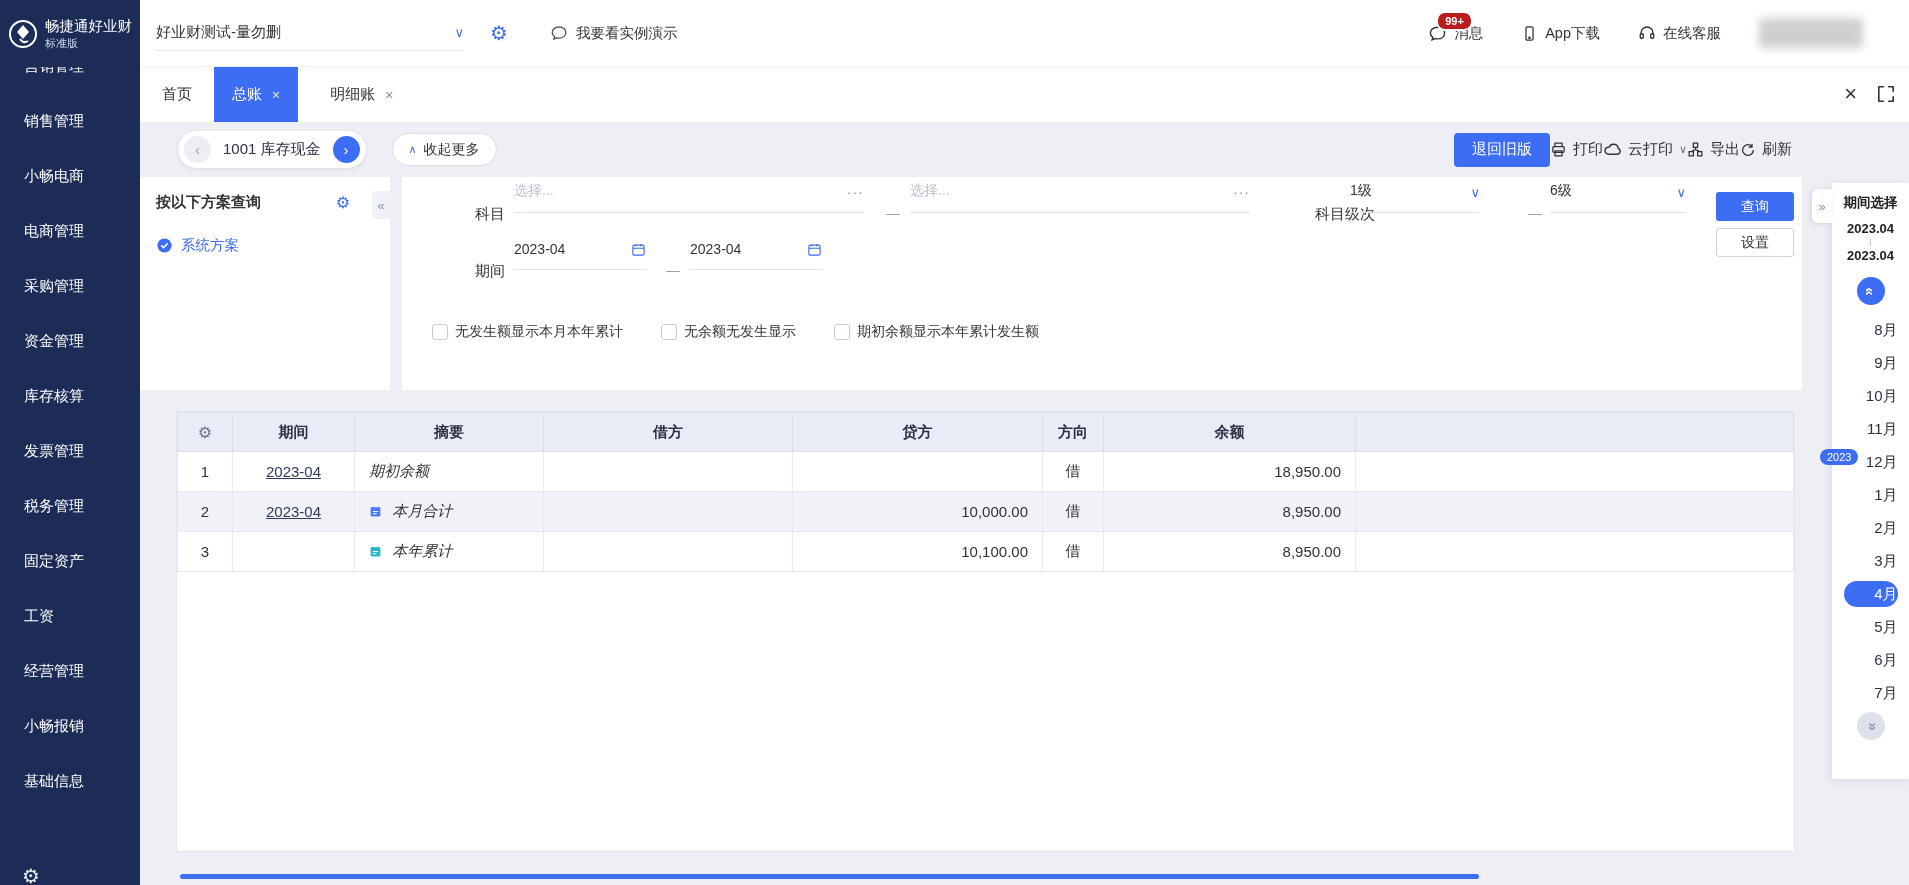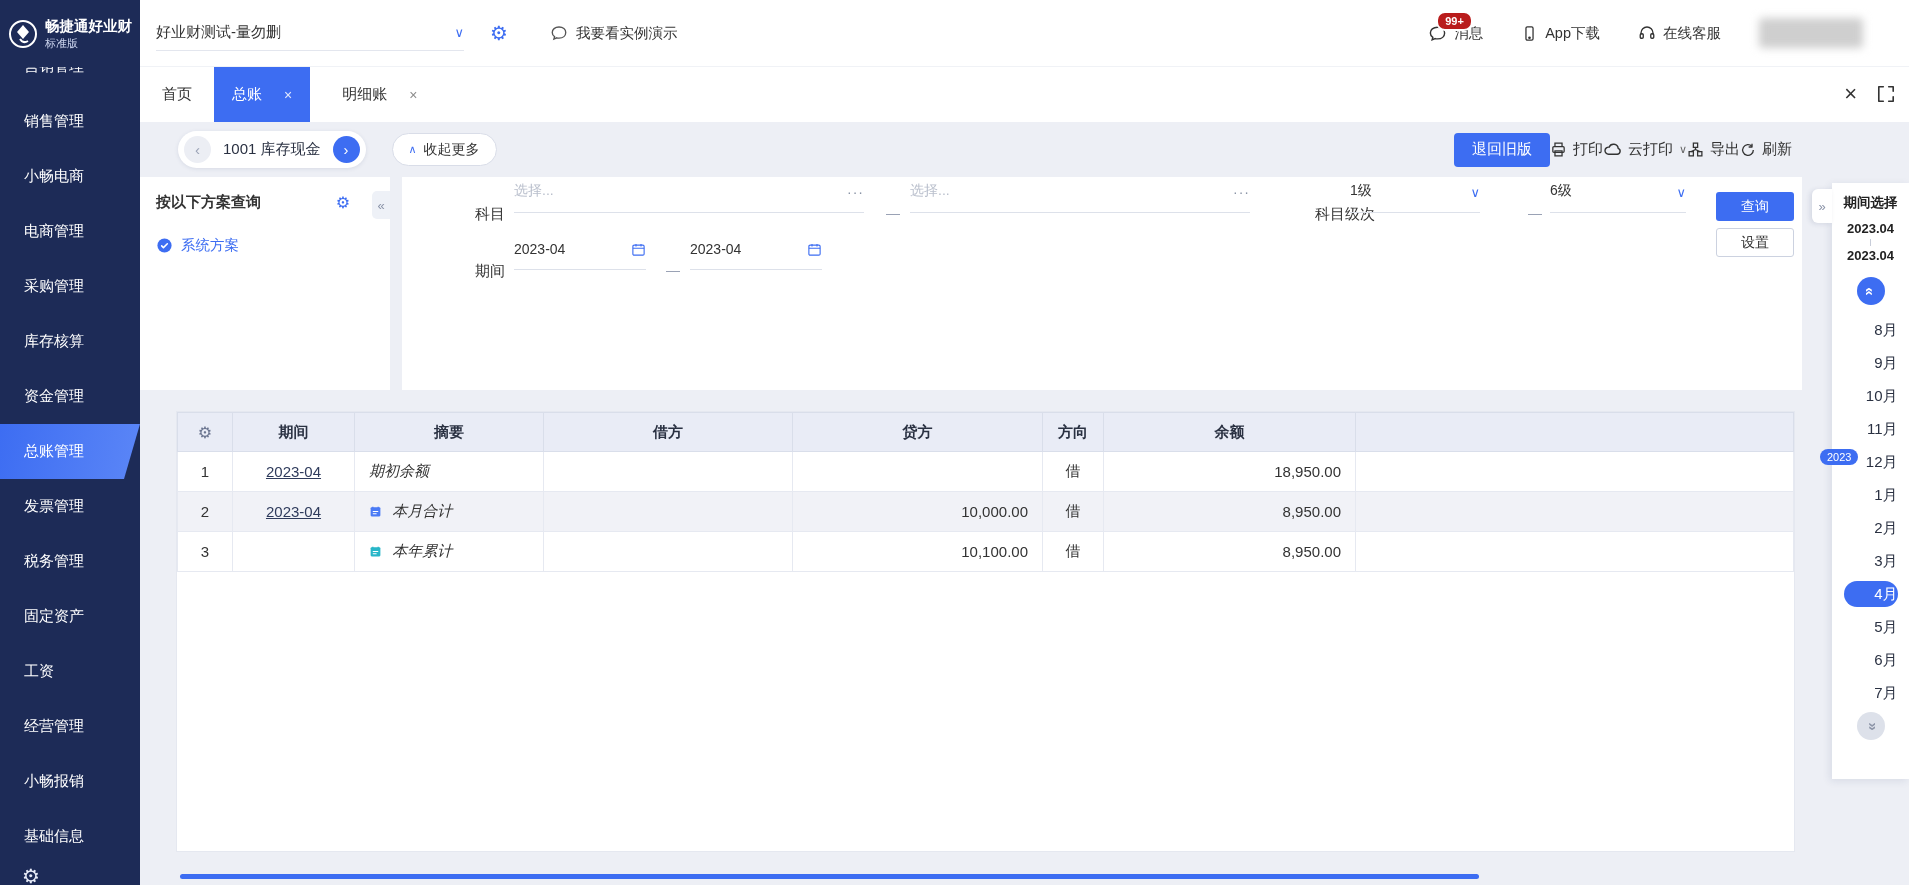--- a/index.html
+++ b/index.html
@@ -10,21 +10,21 @@
     font-family:"Liberation Sans","DejaVu Sans",sans-serif;
     color:#333;
   }
   svg { display:block; }
 
   
   .sidebar { position:absolute; left:0; top:0; width:140px; height:885px; background:#1d2b57; z-index:30; }
   .logo-block { position:relative; height:67px; display:flex; align-items:center; padding:0 8px; gap:7px; background:#1d2b57; z-index:2; }
   .logo-mark { flex:0 0 30px; }
   .brand-lines { display:flex; flex-direction:column; line-height:1.15; }
-  .brand-name { color:#fff; font-size:14.5px; font-weight:bold; white-space:nowrap; }
+  .brand-name { color:#fff; font-size:14.5px; font-weight:normal; white-space:nowrap; }
   .brand-edition { color:#cdd6ef; font-size:11px; margin-top:2px; }
   .side-menu { position:absolute; top:67px; bottom:0; left:0; right:0; overflow:hidden; list-style:none; }
   .side-item { height:55px; display:flex; align-items:center; padding-left:24px; color:#fff; font-size:15px; cursor:pointer; position:relative; }
   .side-item.clipped { margin-top:-28px; }
   .side-item.active { background:linear-gradient(100deg,#3d6df2 0%,#5b86f7 100%); }
   .side-item.active::after { content:""; position:absolute; right:0; top:0; border-top:55px solid transparent; border-right:16px solid #1d2b57; border-top-color:transparent; }
   .side-gear { position:absolute; top:864px; left:22px; color:#e8ecf8; font-size:20px; }
 
   
   .topbar { position:absolute; left:140px; top:0; width:1769px; height:67px; background:#fff; display:flex; align-items:center; padding:0 46px 0 16px; z-index:20; border-bottom:1px solid #f0f2f6; }
@@ -34,21 +34,21 @@
   .top-gear { color:#3d6df2; font-size:20px; margin-right:42px; cursor:pointer; }
   .demo-link { display:flex; align-items:center; gap:8px; font-size:14.5px; color:#333; cursor:pointer; }
   .top-right { margin-left:auto; display:flex; align-items:center; gap:38px; }
   .top-item { display:flex; align-items:center; gap:7px; font-size:14.5px; color:#333; cursor:pointer; position:relative; }
   .badge { position:absolute; top:-13px; left:8px; background:#b91c1c; color:#fff; font-size:11px; line-height:14px; padding:1px 7px; border-radius:9px; border:2px solid #fff; font-weight:bold; }
   .blur-box { width:104px; height:30px; background:#cfcfcf; border-radius:4px; filter:blur(4px); }
 
   
   .tabbar { position:absolute; left:140px; top:67px; width:1769px; height:55px; background:#fff; display:flex; align-items:center; z-index:19; }
   .tab-home { font-size:15px; color:#333; padding:0 22px; cursor:pointer; }
-  .tab { height:55px; display:flex; align-items:center; gap:22px; padding:0 18px; font-size:15px; cursor:pointer; }
+  .tab { height:55px; display:flex; align-items:center; gap:10px; padding:0 18px; font-size:15px; cursor:pointer; }
   .tab.active { background:#3d6df2; color:#fff; }
   .tab .x { font-size:14px; opacity:.85; }
   .tab.plain { color:#333; margin-left:14px; }
   .tab.plain .x { color:#777; }
   .window-icons { position:absolute; right:14px; top:16px; display:flex; align-items:center; gap:20px; color:#333; }
   .win-x { font-size:22px; line-height:1; cursor:pointer; }
   .win-exp { cursor:pointer; }
 
   
   .toolbar { position:absolute; left:140px; top:122px; width:1769px; height:55px; display:flex; align-items:center; padding:0 117px 0 38px; }
@@ -134,23 +134,22 @@
       <span class="brand-name">畅捷通好业财</span>
       <span class="brand-edition">标准版</span>
     </span>
   </div>
   <ul class="side-menu">
     <li class="side-item clipped">营销管理</li>
     <li class="side-item">销售管理</li>
     <li class="side-item">小畅电商</li>
     <li class="side-item">电商管理</li>
     <li class="side-item">采购管理</li>
+    <li class="side-item">资金管理</li>
     <li class="side-item">库存核算</li>
-    <li class="side-item">资金管理</li>
-    <li class="side-item active">总账管理</li>
     <li class="side-item">发票管理</li>
     <li class="side-item">税务管理</li>
     <li class="side-item">固定资产</li>
     <li class="side-item">工资</li>
     <li class="side-item">经营管理</li>
     <li class="side-item">小畅报销</li>
     <li class="side-item">基础信息</li>
   </ul>
   <span class="side-gear">⚙</span>
 </div>
@@ -330,20 +329,34 @@
   <div class="f-input" style="left:288px; top:67px; width:132px;">
     <span class="f-val">2023-04</span>
     <span>
       <svg width="15" height="15" viewBox="0 0 24 24" fill="none" stroke="#3d6df2" stroke-width="1.8">
           <rect x="3" y="5" width="18" height="16" rx="2"></rect>
           <path d="M3 10h18M8 3v4M16 3v4"></path>
         </svg>
     </span>
   </div>
 
+  <div class="cb-row">
+    <label class="cb-item">
+      <span class="cb-box"></span>
+      <span>无发生额显示本月本年累计</span>
+    </label>
+    <label class="cb-item">
+      <span class="cb-box"></span>
+      <span>无余额无发生显示</span>
+    </label>
+    <label class="cb-item">
+      <span class="cb-box"></span>
+      <span>期初余额显示本年累计发生额</span>
+    </label>
+  </div>
   <button class="btn-query">查询</button>
   <button class="btn-settings">设置</button>
 </div>
 
 <div class="table-card">
   <table class="ledger">
     <colgroup>
       <col style="width:55px">
         <col style="width:122px">
         <col style="width:189px">

